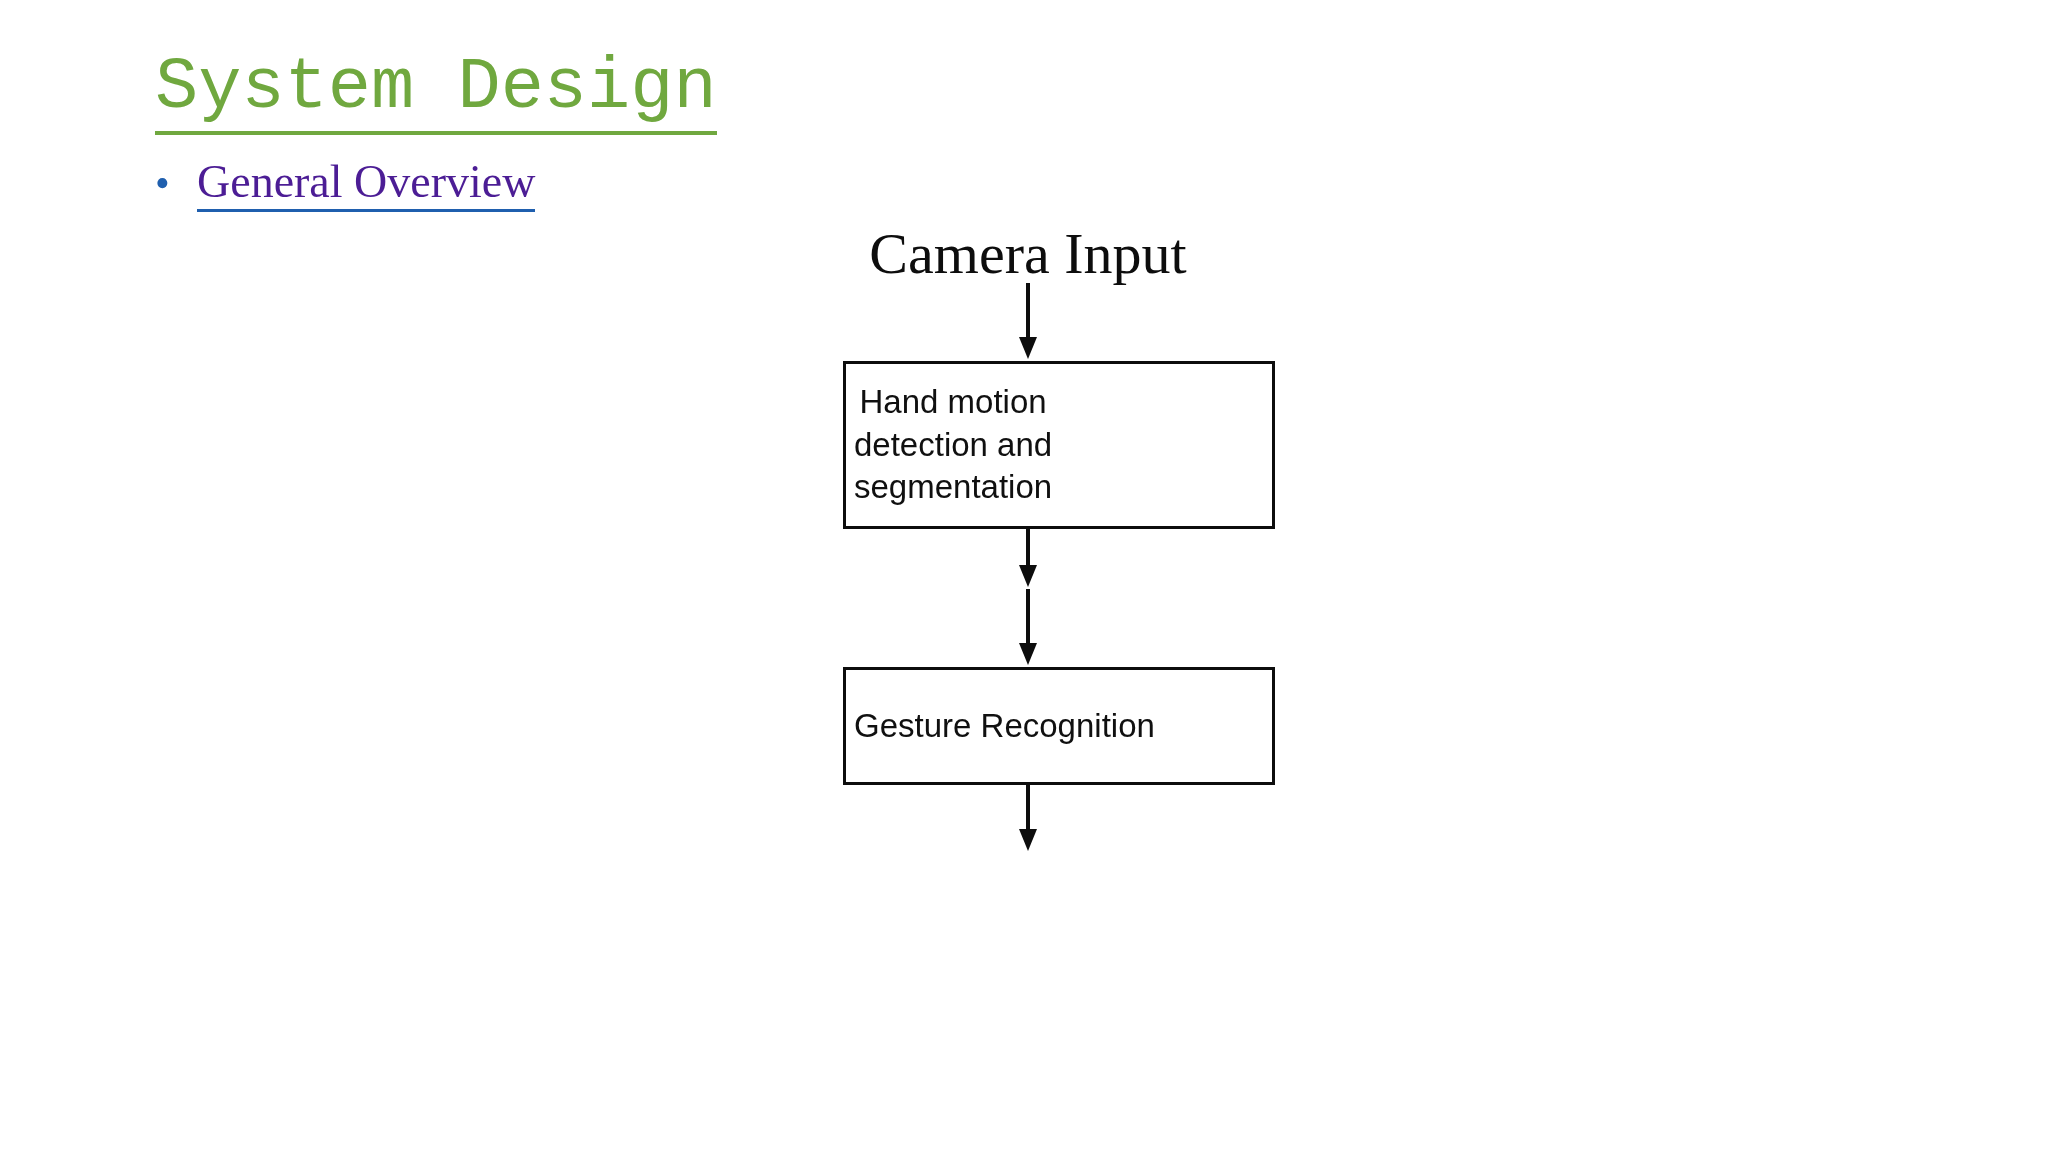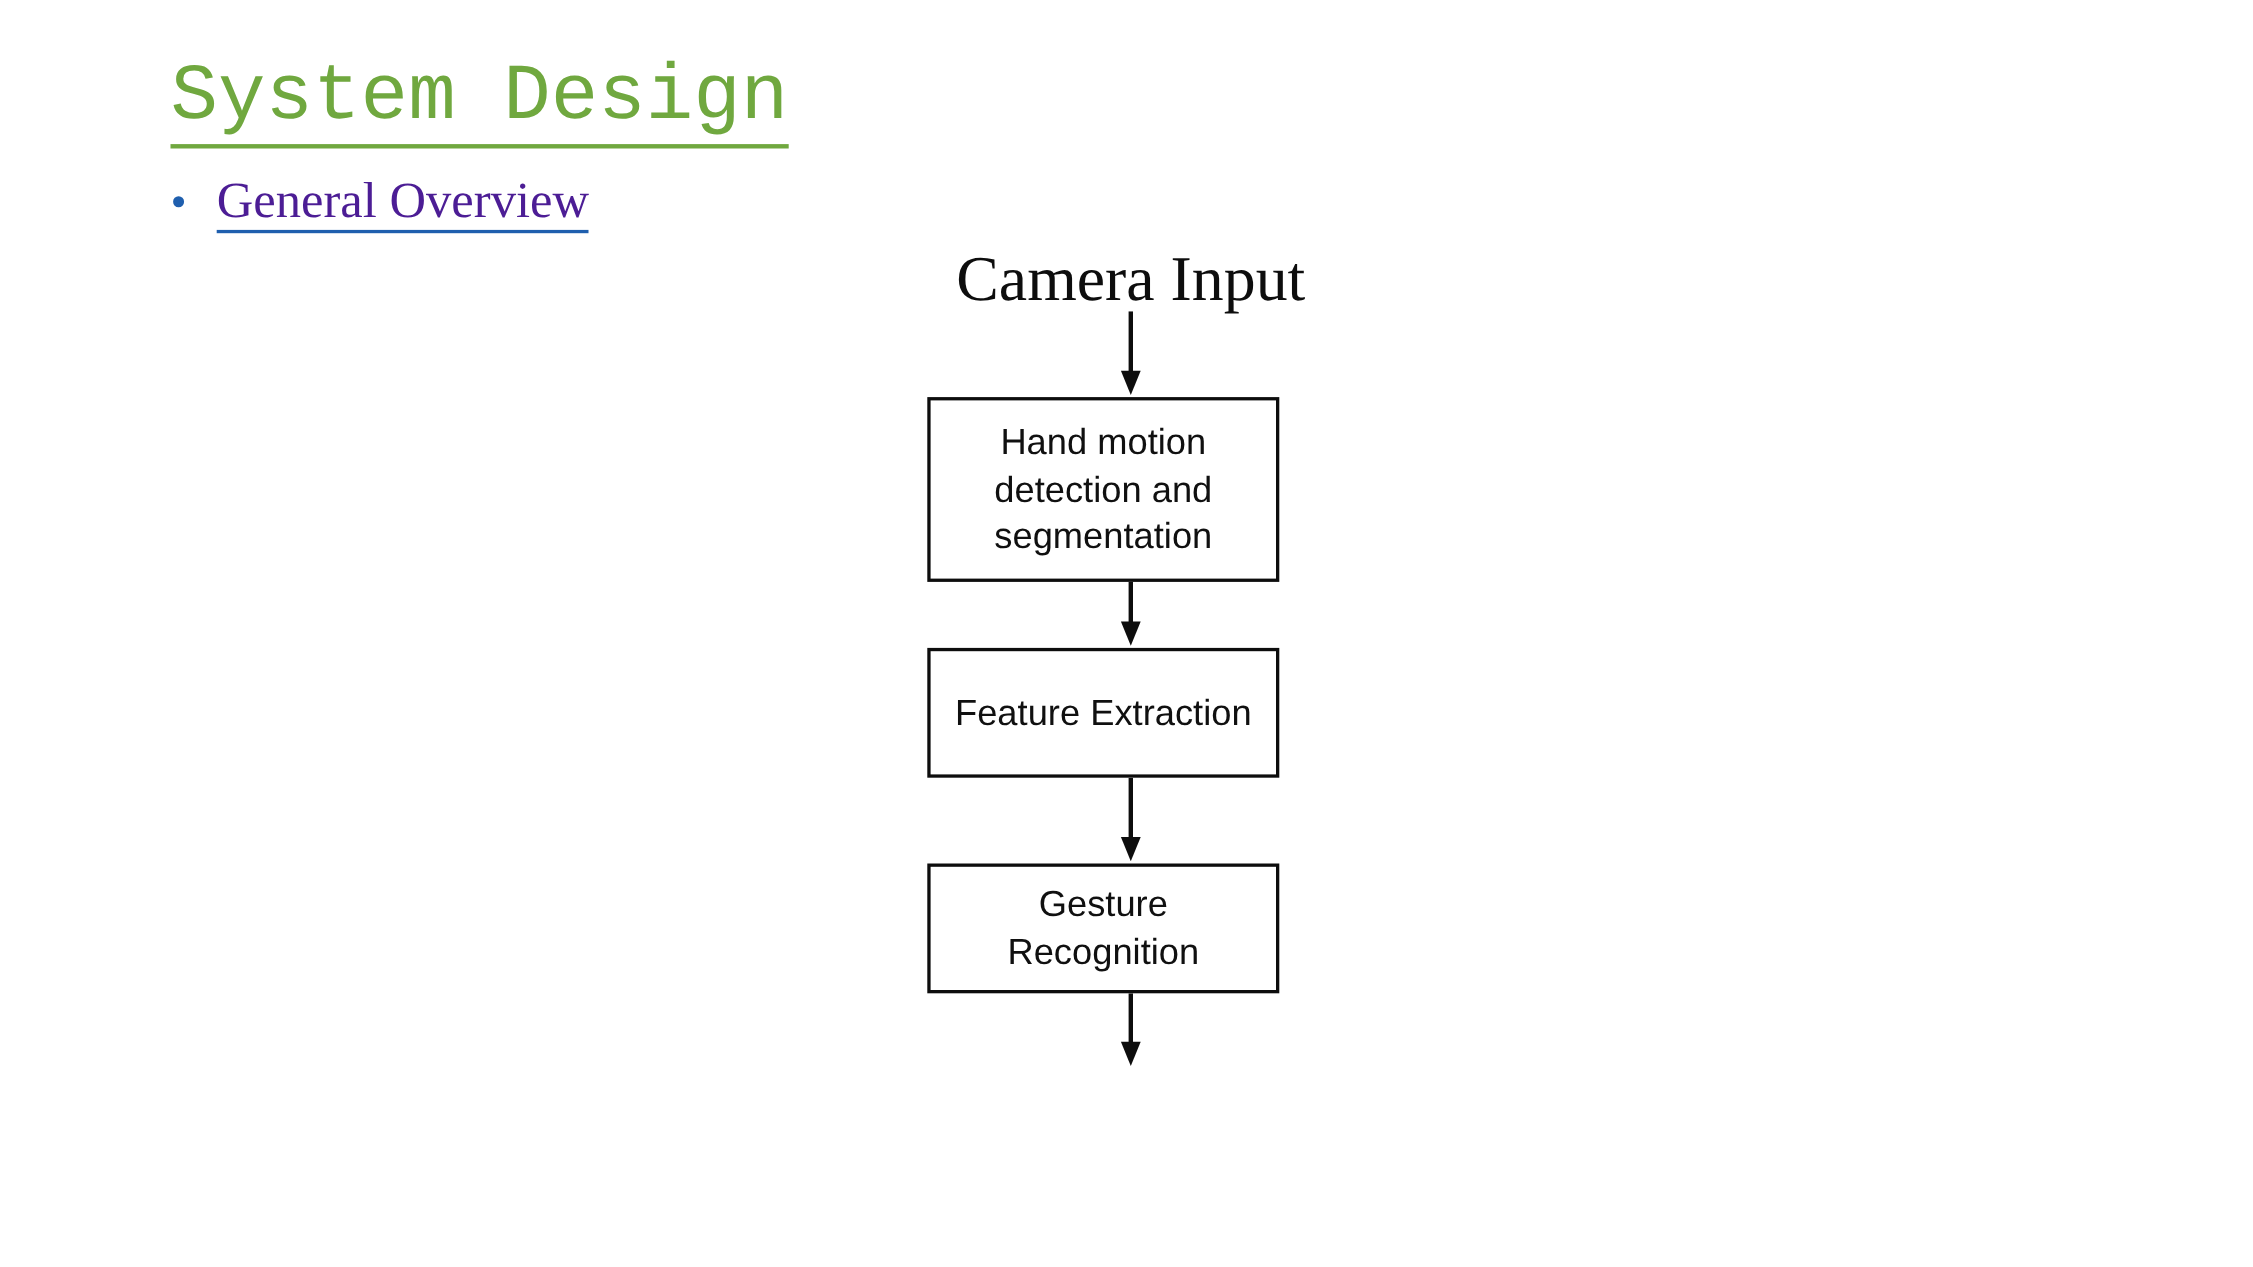--- a/index.html
+++ b/index.html
@@ -76,31 +76,30 @@
     width: 370px;
   }
 
   .flow-arrow {
     width: 370px;
     display: block;
   }
 
   .flow-box {
     box-sizing: border-box;
-    width: 320px;
+    width: 432px;
     border: 3px solid #0d0d0d;
     background: #ffffff;
     font-family: "Liberation Sans", sans-serif;
     font-size: 33px;
     color: #101010;
     text-align: center;
     line-height: 1.30;
     display: flex;
     align-items: center;
-    justify-content: center;
     padding: 0 8px;
   }
   .flow-box .line { display: block; }
 
   #box-hand-motion   { height: 168px; }
   #box-feature       { height: 118px; }
   #box-gesture       { height: 118px; }
   #box-slideshow     { height: 122px; }
 </style>
 </head>
@@ -130,25 +129,20 @@
       <span class="line">detection and</span>
       <span class="line">segmentation</span>
     </span>
   </div>
 
   <svg class="flow-arrow" height="60" viewBox="0 0 370 60">
     <line x1="185" y1="0" x2="185" y2="44" stroke="#0d0d0d" stroke-width="4"></line>
     <polygon points="185,58 176,36 194,36" fill="#0d0d0d"></polygon>
   </svg>
 
-  <div class="flow-box" id="box-feature">
-    <span>
-      <span class="line">Feature Extraction</span>
-    </span>
-  </div>
 
   <svg class="flow-arrow" height="78" viewBox="0 0 370 78">
     <line x1="185" y1="0" x2="185" y2="62" stroke="#0d0d0d" stroke-width="4"></line>
     <polygon points="185,76 176,54 194,54" fill="#0d0d0d"></polygon>
   </svg>
 
   <div class="flow-box" id="box-gesture">
     <span>
       <span class="line">Gesture Recognition</span>
     </span>

